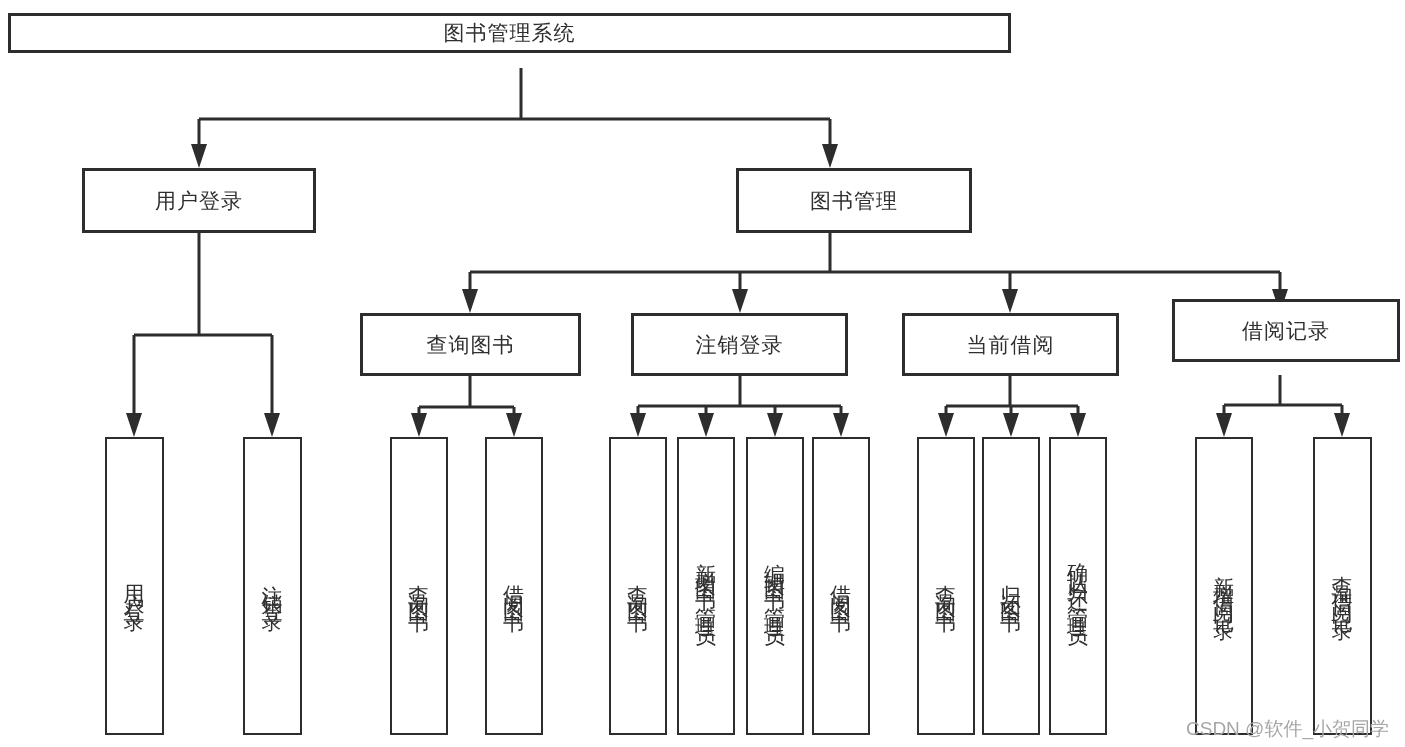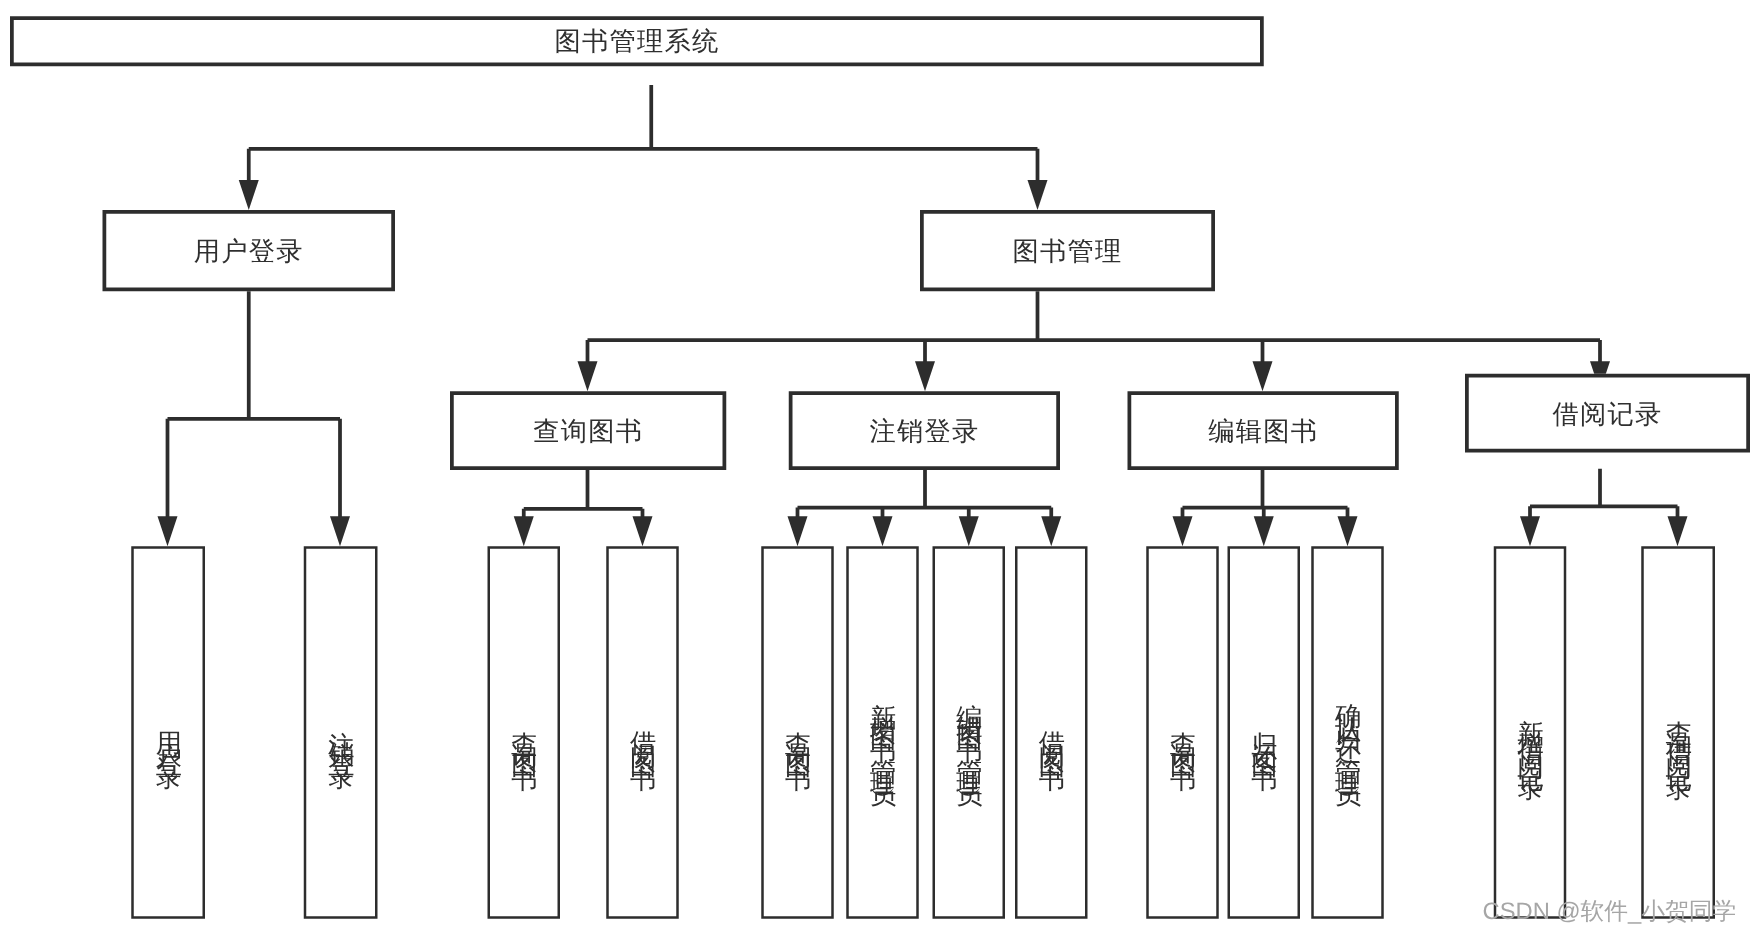--- a/index.html
+++ b/index.html
@@ -81,21 +81,21 @@
     </g>
   </svg>
 
   <div class="node hnode" style="left:8px;top:13px;width:1003px;height:40px">图书管理系统</div>
 
   <div class="node hnode" style="left:82px;top:168px;width:234px;height:65px">用户登录</div>
   <div class="node hnode" style="left:736px;top:168px;width:236px;height:65px">图书管理</div>
 
   <div class="node hnode" style="left:360px;top:313px;width:221px;height:63px">查询图书</div>
   <div class="node hnode" style="left:631px;top:313px;width:217px;height:63px">注销登录</div>
-  <div class="node hnode" style="left:902px;top:313px;width:217px;height:63px">编辑图书</div>
+  <div class="node hnode" style="left:902px;top:313px;width:217px;height:63px">当前借阅</div>
   <div class="node hnode" style="left:1172px;top:299px;width:228px;height:63px">借阅记录</div>
 
   <div class="node vnode" style="left:105px;top:437px;width:59px;height:298px">
     <span class="vtext">用户登录</span>
   </div>
   <div class="node vnode" style="left:243px;top:437px;width:59px;height:298px">
     <span class="vtext">注销登录</span>
   </div>
 
   <div class="node vnode" style="left:390px;top:437px;width:58px;height:298px">

